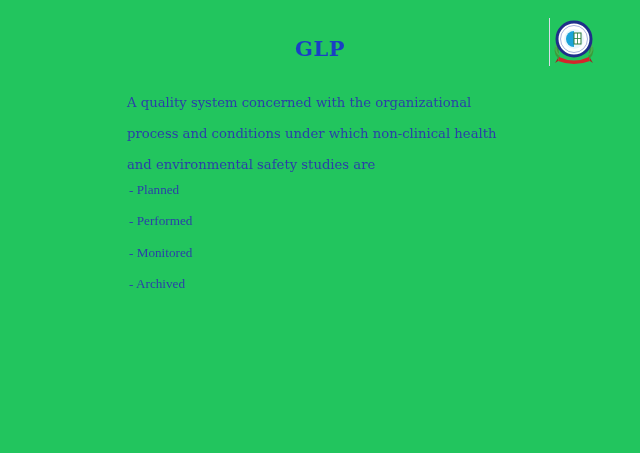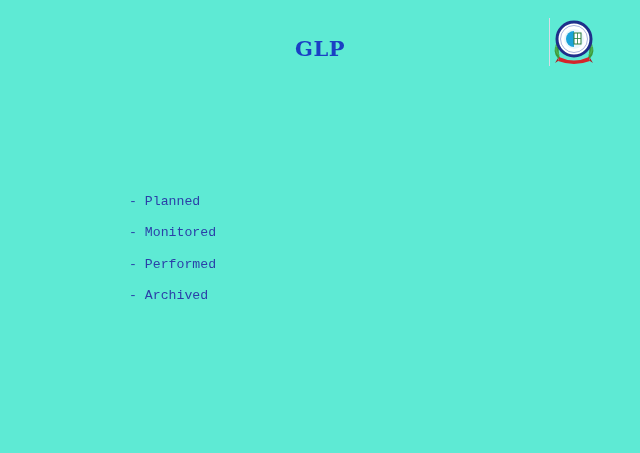--- a/index.html
+++ b/index.html
@@ -4,21 +4,21 @@
   <style>
     html, body {
       margin: 0;
       padding: 0;
       background: #ffffff;
     }
     .slide {
       position: relative;
       width: 640px;
       height: 453px;
-      background: #5eead4;
+      background: #22c55e;
       overflow: hidden;
       font-family: "DejaVu Serif", "Liberation Serif", serif;
     }
     .title {
       position: absolute;
       left: 0;
       width: 640px;
       top: 36px;
       text-align: center;
       font-family: "DejaVu Serif", serif;
@@ -52,23 +52,23 @@
       font-size: 13.2px;
     }
     .para-line {
       height: 31px;
       line-height: 20px;
       white-space: nowrap;
     }
     .bullets {
       position: absolute;
       left: 129px;
-      top: 192px;
+      top: 180px;
       color: #2b3fa8;
-      font-family: Liberation Mono, monospace;
+      font-family: Liberation Serif, serif;
       font-size: 13.2px;
     }
     .bullet {
       height: 31.4px;
       line-height: 20px;
       white-space: nowrap;
     }
   </style>
 </head>
 <body>
@@ -94,21 +94,26 @@
       <rect x="25" y="16" width="7" height="11" fill="#ffffff" stroke="#2a7d3a" stroke-width="1"></rect>
       <line x1="28.5" y1="16" x2="28.5" y2="27" stroke="#2a7d3a" stroke-width="0.8"></line>
       <line x1="25" y1="21.5" x2="32" y2="21.5" stroke="#2a7d3a" stroke-width="0.8"></line>
 
       <path d="M10 40 Q25 47 40 40 L41 44 Q25 50 9 44 Z" fill="#d4252b"></path>
       <path d="M9 44 L6 46 L9 41 Z" fill="#a81c22"></path>
       <path d="M41 44 L44 46 L41 41 Z" fill="#a81c22"></path>
     </svg>
   </div>
 
+  <div class="body-text">
+    <div class="para-line">A quality system concerned with the organizational</div>
+    <div class="para-line">process and conditions under which non-clinical health</div>
+    <div class="para-line">and environmental safety studies are</div>
+  </div>
 
   <div class="bullets">
     <div class="bullet">- Planned</div>
+    <div class="bullet">- Performed</div>
     <div class="bullet">- Monitored</div>
-    <div class="bullet">- Performed</div>
     <div class="bullet">- Archived</div>
   </div>
 
 </div>
 
 </body></html>

